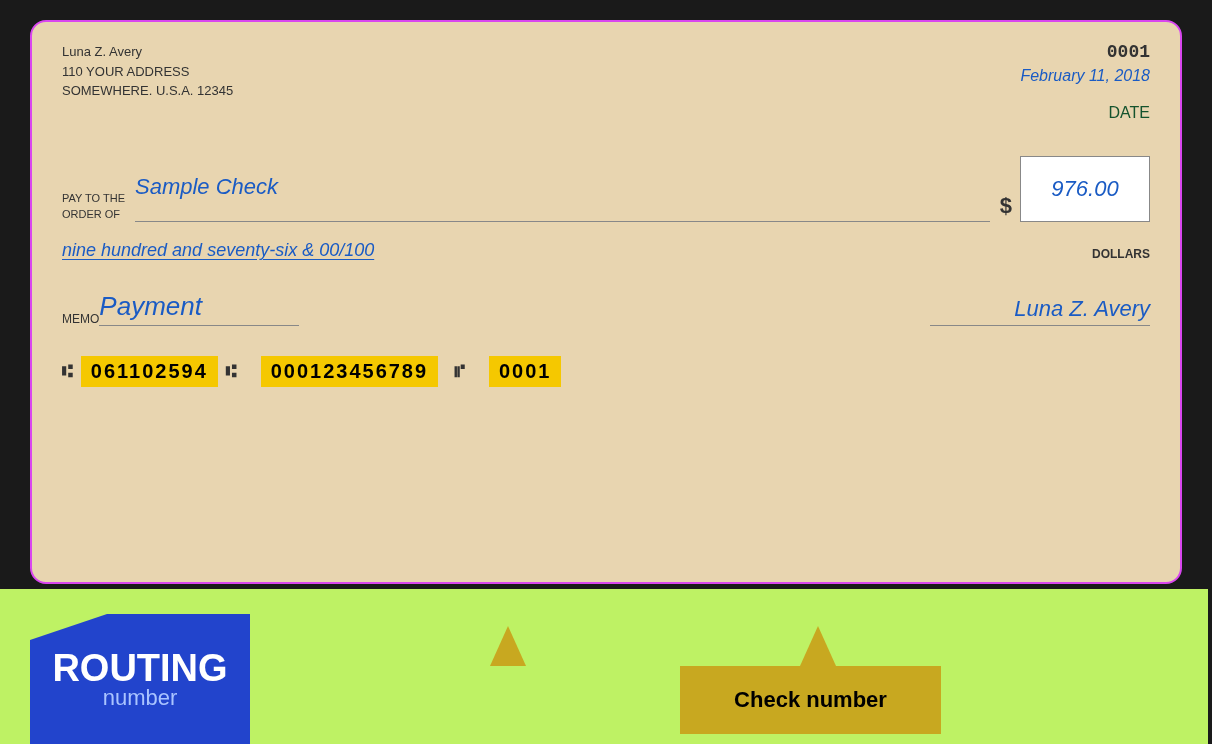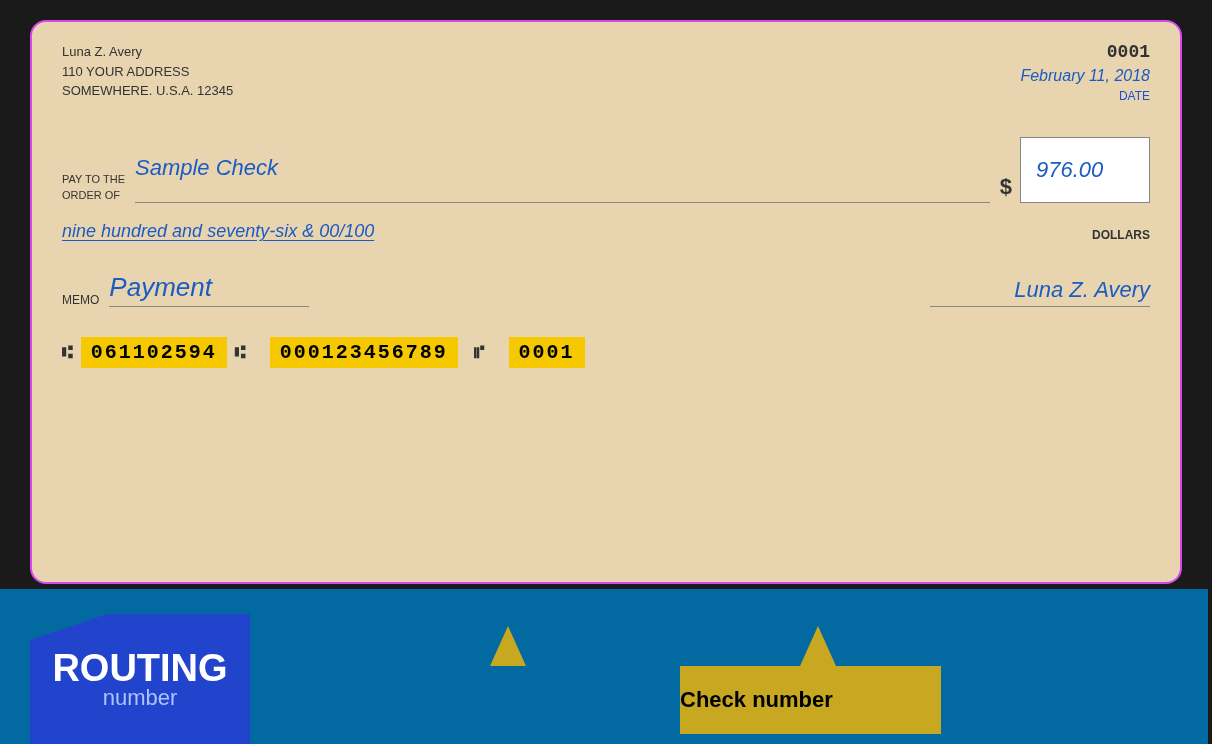--- a/index.html
+++ b/index.html
@@ -113,20 +113,21 @@
     }
 
     .amount-box {
       border: 1px solid #888;
       background: white;
       padding: 19px 15px;
       font-size: 22px;
       color: #1a5bc4;
       font-style: italic;
       min-width: 130px;
+      text-align: center;
     }
 
     .written-amount-row {
       display: flex;
       justify-content: space-between;
       align-items: flex-end;
       margin-top: 18px;
     }
 
     .written-amount {
@@ -146,21 +147,20 @@
     .memo-signature-row {
       display: flex;
       justify-content: space-between;
       align-items: flex-end;
       margin-top: 30px;
     }
 
     .memo-section {
       display: flex;
       align-items: flex-end;
-      gap: 10px;
     }
 
     .memo-label {
       font-size: 12px;
       color: #333;
     }
 
     .memo-line {
       border-bottom: 1px solid #888;
       min-width: 200px;
@@ -199,32 +199,32 @@
     .micr-symbol {
       font-weight: bold;
     }
 
     .micr-highlighted {
       background: #f5c800;
       color: #000;
       font-weight: bold;
       padding: 4px 10px;
       font-size: 20px;
-      font-family: Liberation Mono, monospace;
+      font-family: Liberation Sans, sans-serif;
       letter-spacing: 2px;
     }
 
     
     .bottom-legend {
       position: absolute;
       bottom: 0;
       left: 0;
       right: 4px;
       height: 155px;
-      background: #0369a1;
+      background: #bef264;
       display: flex;
       align-items: center;
       text-decoration: underline;
     }
 
     .routing-label-big {
       font-size: 38px;
       font-weight: bold;
       color: white;
       line-height: 1;
@@ -258,20 +258,21 @@
     
     .check-badge {
       position: absolute;
       bottom: 10px;
       left: 680px;
       width: 261px;
       height: 68px;
       background: #c8a820;
       display: flex;
       align-items: center;
+      justify-content: center;
     }
 
     .check-badge-text {
       font-size: 22px;
       font-weight: bold;
       color: #000;
     }
 
     
     .arrow-account {
@@ -308,21 +309,21 @@
       <div>110 YOUR ADDRESS</div>
       <div>SOMEWHERE. U.S.A. 12345</div>
     </div>
 
 
     <div style="text-align:right;">
       <div class="check-number-top">0001</div>
       <div class="date-row">
         <span class="date-value">February 11, 2018</span>
       </div>
-      <div style="text-align:right; font-size:12px; color:#1d4ed8; margin-top:4px;">
+      <div style="text-align:right; font-size:16px; color:#14532d; margin-top:19px;">
         <span>DATE</span>
       </div>
     </div>
   </div>
 
   <div class="pay-to-row">
     <div class="pay-to-label">
       <span>PAY TO THE</span><br>
       <span>ORDER OF</span>
     </div>

